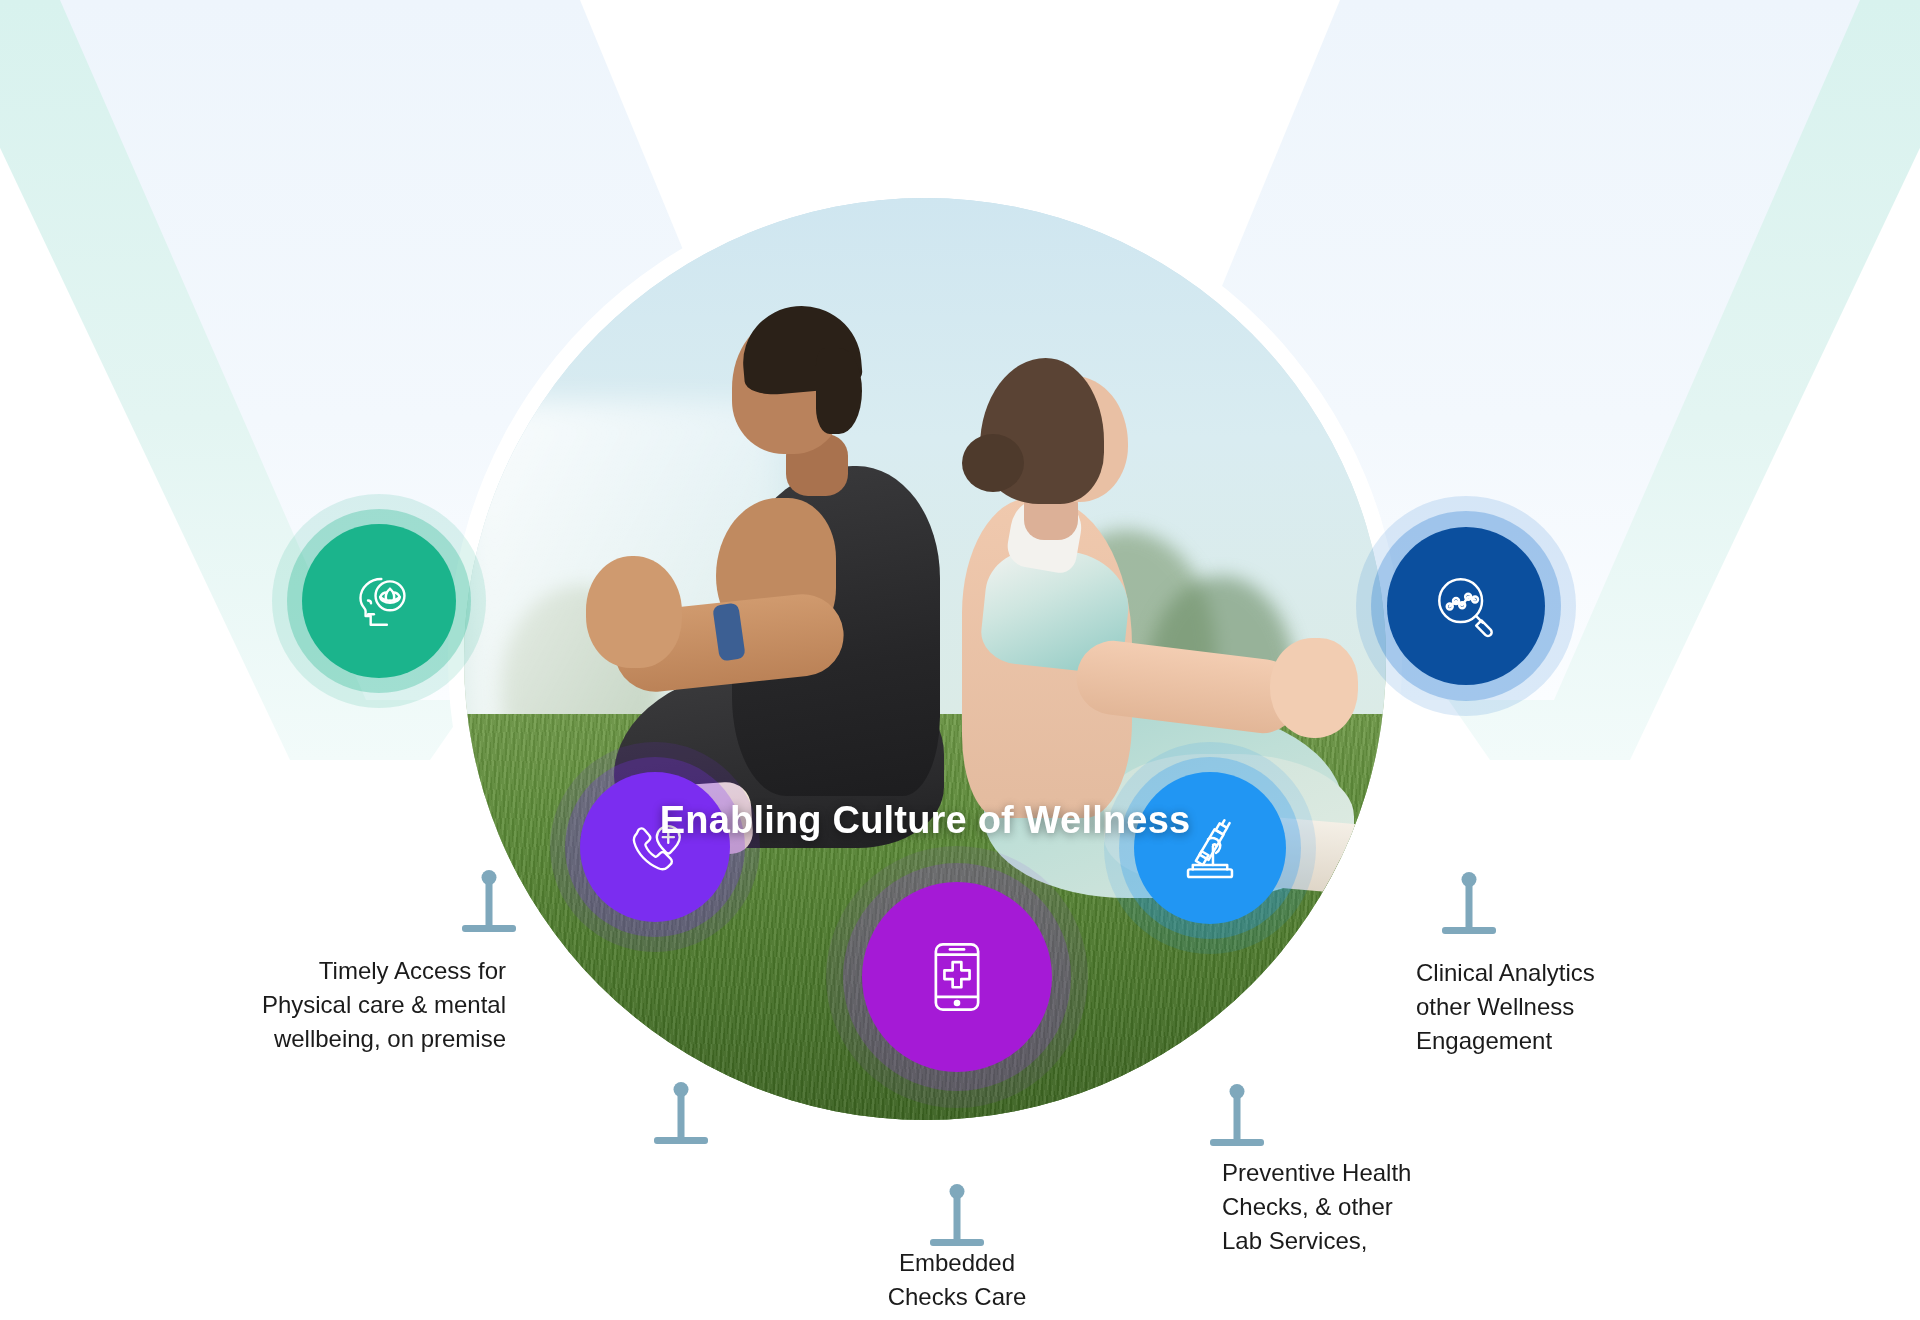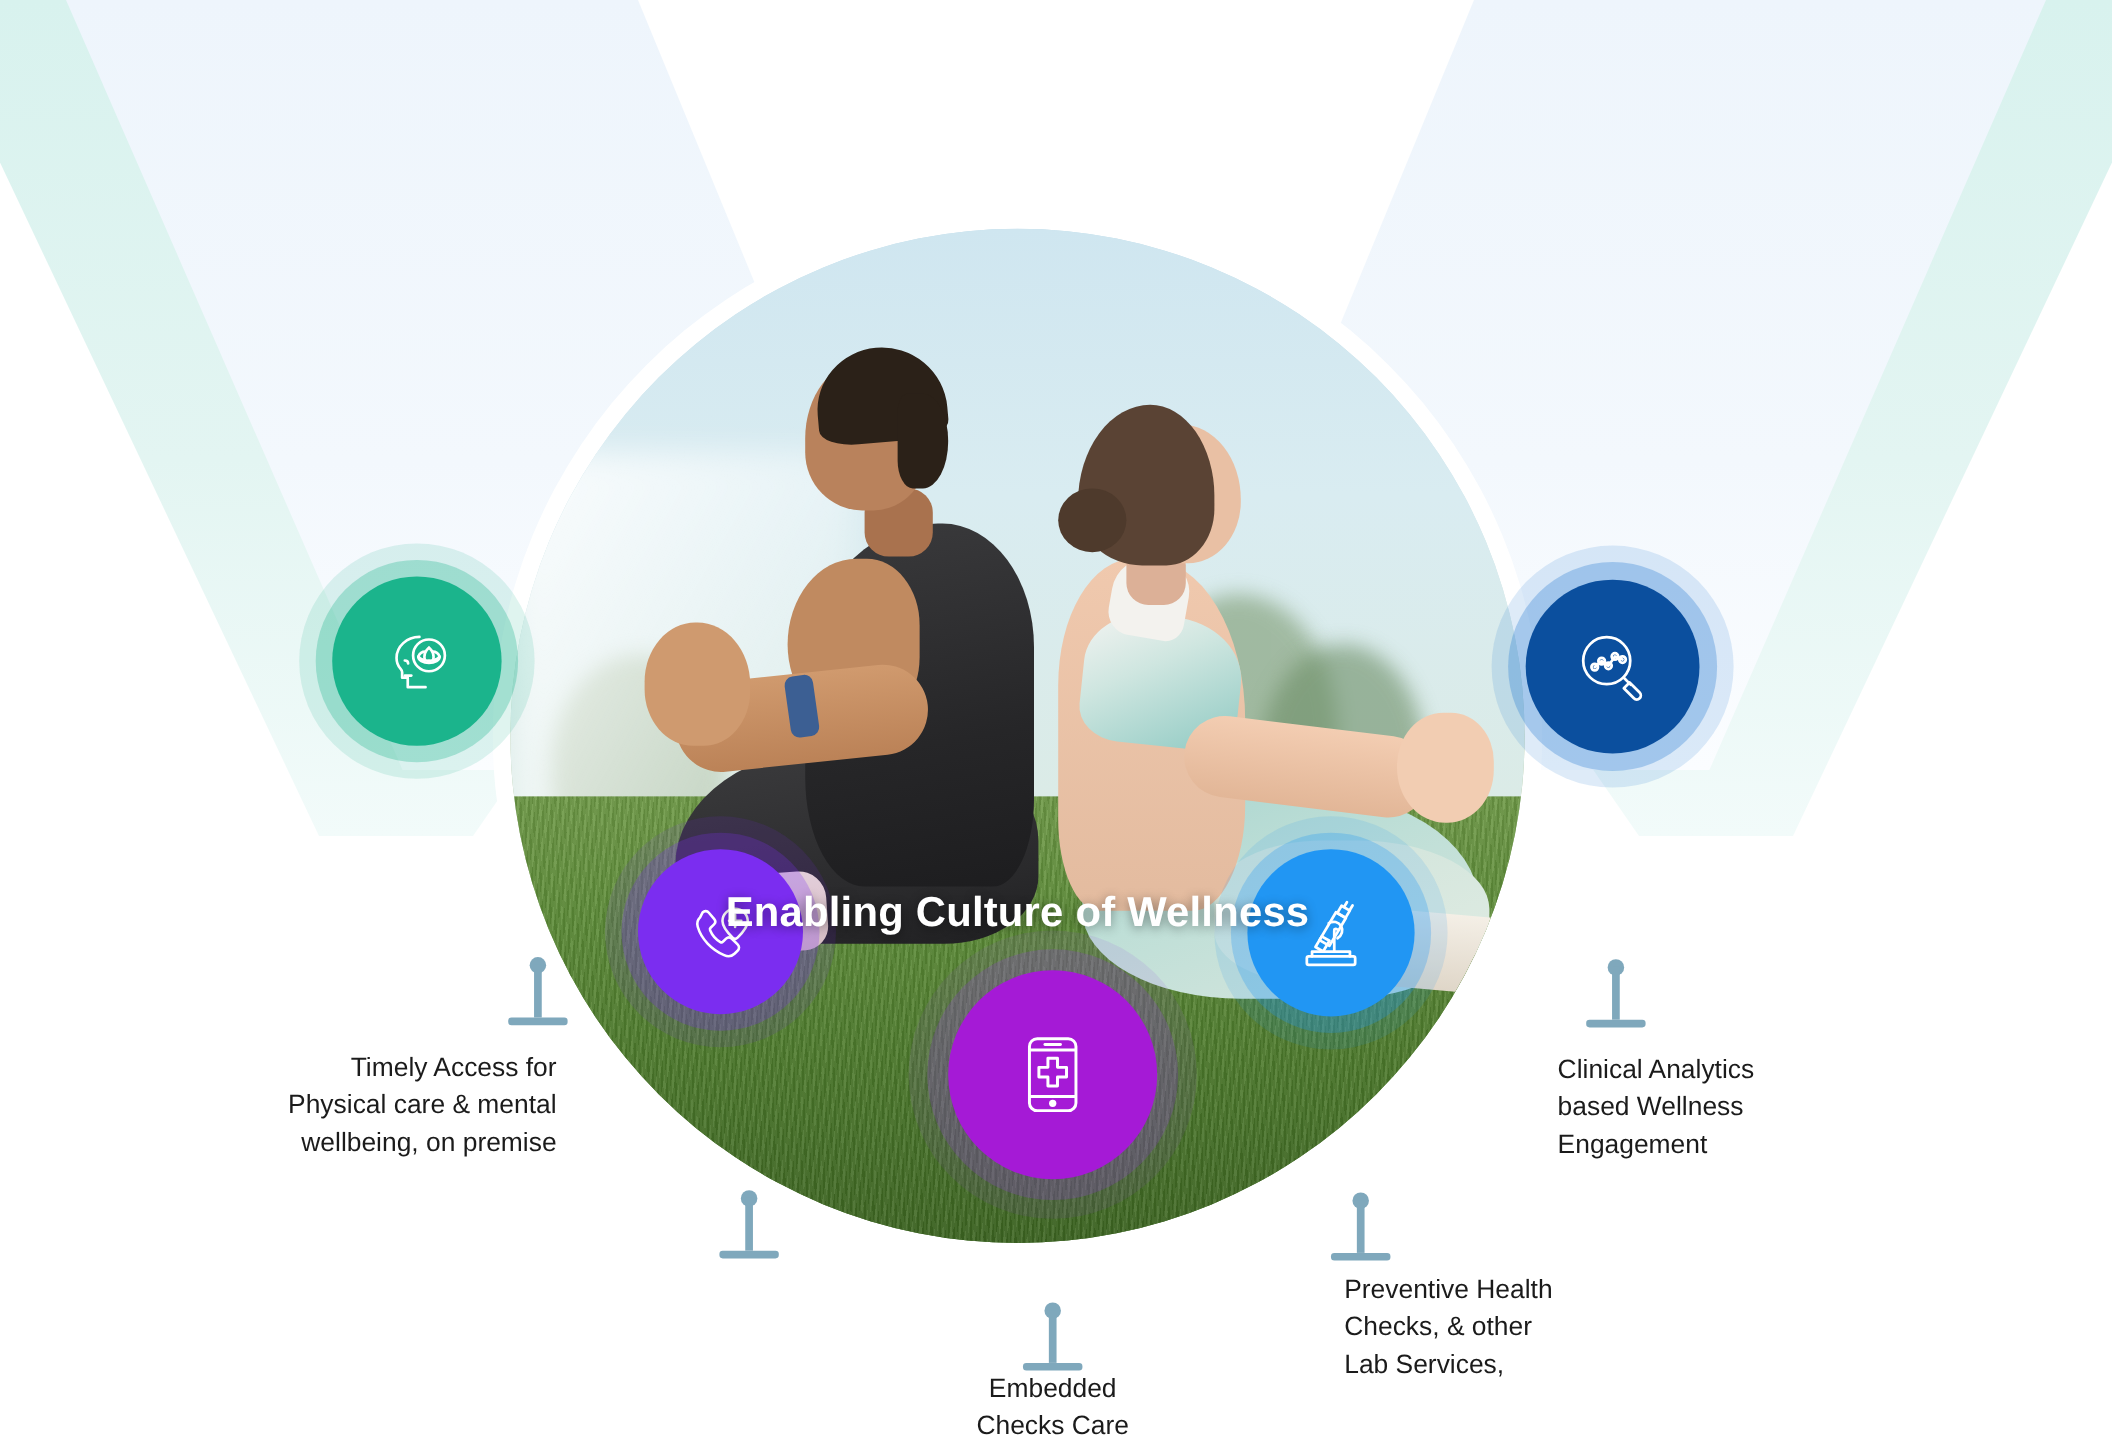--- a/index.html
+++ b/index.html
@@ -59,21 +59,21 @@
     width: 760px;
     height: 700px;
     background: linear-gradient(180deg, #ffffff 0%, #ffffff 100%);
     clip-path: polygon(0 0, 100% 0, 62% 100%, 38% 100%);
   }
 
   
   .photo-ring {
     position: absolute;
     left: 448px;
-    top: 192px;
+    top: 182px;
     width: 954px;
     height: 954px;
     border-radius: 50%;
     background: #ffffff;
     overflow: hidden;
   }
   .photo-circle {
     position: absolute;
     left: 16px;
     top: 16px;
@@ -524,16 +524,16 @@
         <circle cx="39.6" cy="26.6" r="2.5"></circle>
       </svg>
     </div>
   </div>
   <div class="pin" style="left:1442px; top:872px; height:62px;">
     <div class="dot"></div>
     <div class="stem" style="height:48px;"></div>
     <div class="base" style="top:55px;"></div>
   </div>
   <div class="label left-align" style="left:1416px; top:956px; width:320px;">Clinical Analytics
-based Wellness
+other Wellness
 Engagement</div>
 
 </div>
 
 </body></html>

